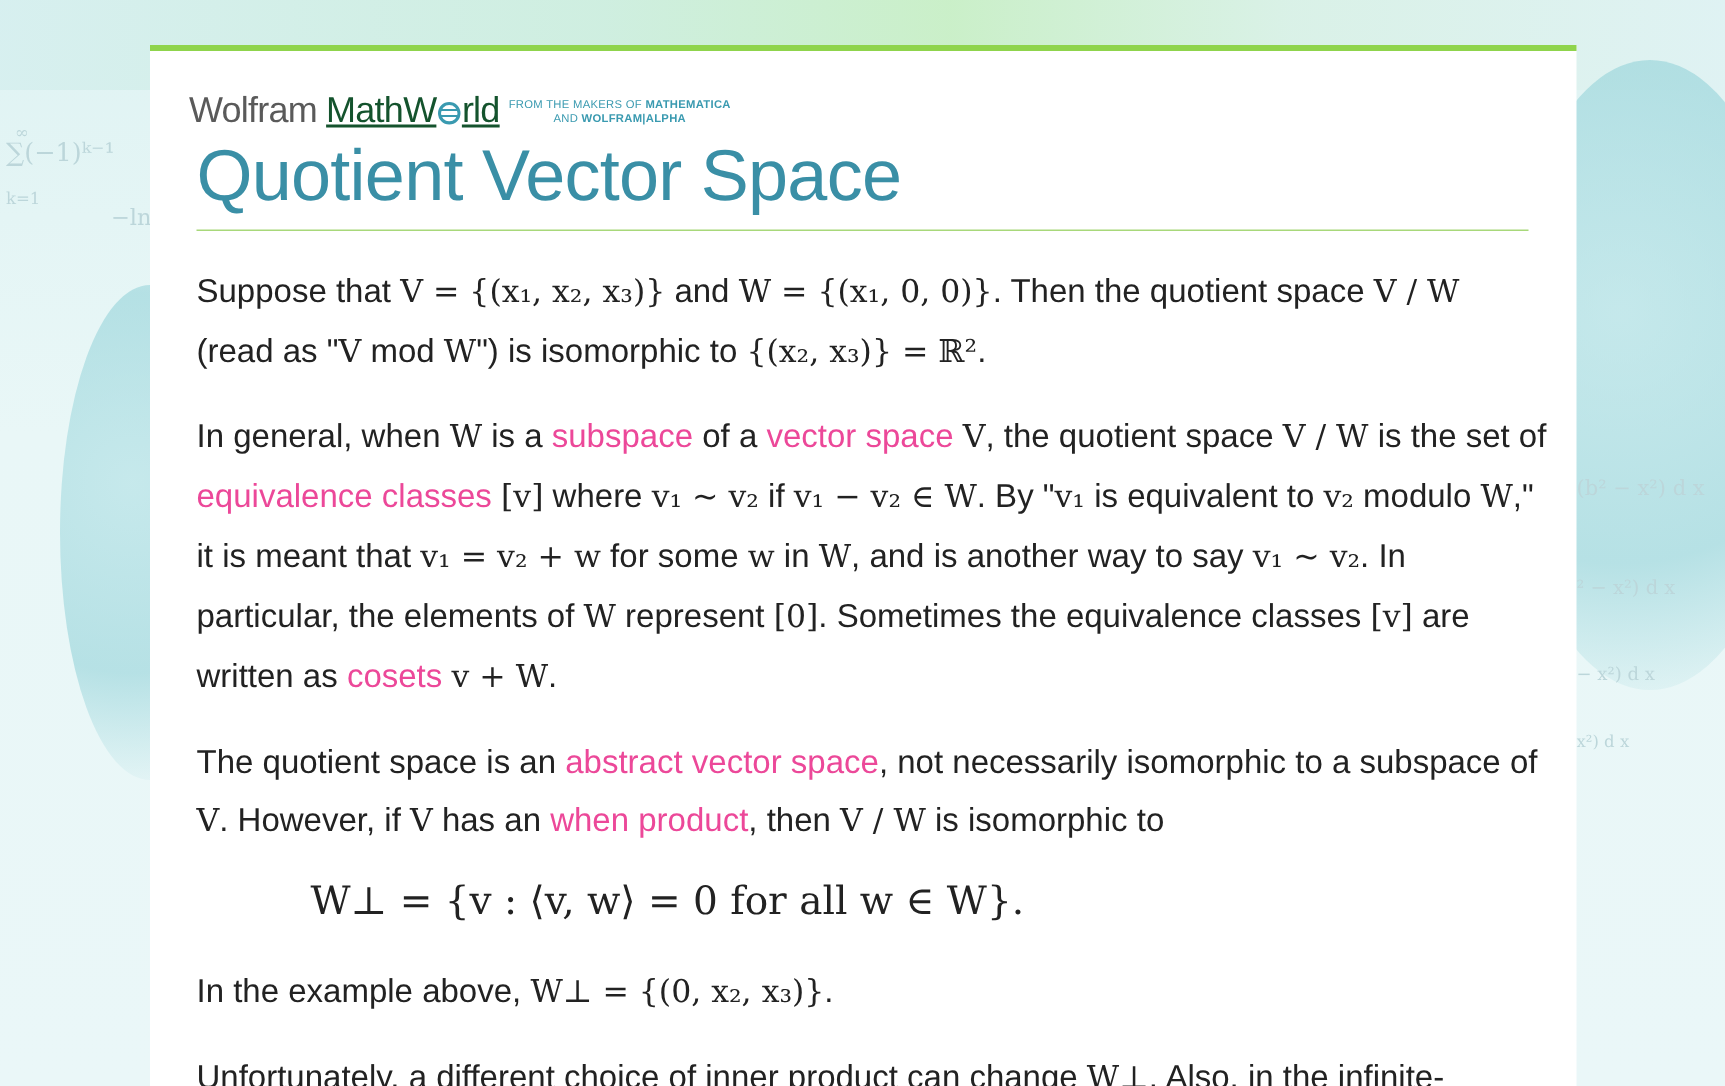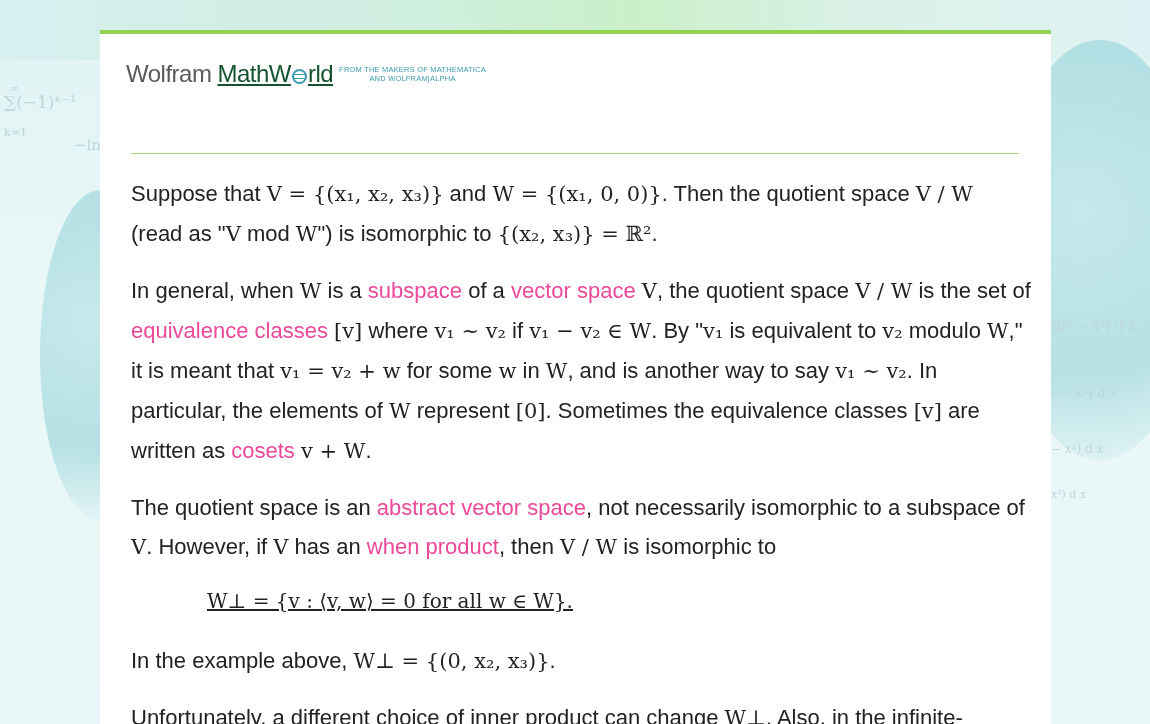--- a/index.html
+++ b/index.html
@@ -30,38 +30,38 @@
     position:absolute; left:26px; top:26px; display:flex; align-items:center;text-align:center;
   }
   .logo-wolfram { font-size:24px; color:#5a5a5a; letter-spacing:-0.5px; }
   .logo-mathworld { font-size:24px; color:#14532d; margin-left:6px; letter-spacing:-0.5px;text-decoration:underline; }
   .logo-globe {
     display:inline-block; width:15px; height:15px; border:2px solid #3a9ab0; border-radius:50%;
     margin:0 1px; position:relative; top:2px; box-sizing:border-box;
     background: repeating-linear-gradient(0deg, transparent 0 3px, #3a9ab0 3px 4px);
   }
   .logo-tag { margin-left:6px; font-size:7.5px; line-height:9px; color:#3a9ab0; letter-spacing:0.2px; }
-  .logo-tag b { font-weight:normal; }
+  .logo-tag b { font-weight:bold; }
   .title {
     position:absolute; left:31px; top:56px; margin:0;
     font-size:48px; font-weight:normal; color:#3a8fa6; letter-spacing:-0.5px;
   }
   .title-rule {
     position:absolute; left:31px; top:119px; width:888px; height:1px; background:#a8d87a;
   }
   .content {
     position:absolute; left:31px; top:140px; width:900px;
     font-family:"Liberation Sans", sans-serif; font-size:22px; color:#222; line-height:39px;
   }
   .content p { margin:0 0 17px 0; }
   .m { font-family:"DejaVu Serif", serif; font-size:21px; }
   .mr { font-family:"DejaVu Serif", serif; font-size:21px; }
   a.link { color:#ec4899; text-decoration:none; }
   .display {
-    margin: -2px 0 20px 76px; font-family:"DejaVu Serif", serif; font-size:20px;text-decoration:underline;
+    margin: -2px 0 20px 76px; font-family:"DejaVu Serif", serif; font-size:26px;
   }
 </style>
 </head>
 <body>
 
 <div class="top-glow"></div>
 
 <div class="bg-shape" style="left:40px;top:190px;width:120px;height:330px;"></div>
 <div class="bg-shape" style="left:1000px;top:40px;width:200px;height:420px;"></div>
 <div class="bg-math" style="left:10px;top:82px;font-size:11px;font-style:normal;">∞</div>
@@ -77,20 +77,21 @@
 
   <a class="logo">
     <span class="logo-wolfram">Wolfram</span>
     <span class="logo-mathworld"><span>MathW</span><span class="logo-globe"></span><span>rld</span></span>
     <span class="logo-tag">
       <span>FROM THE MAKERS OF </span><b>MATHEMATICA</b><br>
       <span>AND </span><b>WOLFRAM|ALPHA</b>
     </span>
   </a>
 
+  <h1 class="title">Quotient Vector Space</h1>
   <div class="title-rule"></div>
 
   <div class="content">
 
     <p>
       <span>Suppose that </span><span class="m">V = {(x₁, x₂, x₃)}</span><span> and </span><span class="m">W = {(x₁, 0, 0)}</span><span>. Then the quotient space </span><span class="m">V / W</span><br><span> (read as "</span><span class="m">V</span><span> mod </span><span class="m">W</span><span>") is isomorphic to </span><span class="m">{(x₂, x₃)} = ℝ²</span><span>.</span>
     </p>
 
     <p>
       <span>In general, when </span><span class="m">W</span><span> is a </span><a class="link">subspace</a><span> of a </span><a class="link">vector space</a><span> </span><span class="m">V</span><span>, the quotient space </span><span class="m">V / W</span><span> is the set of </span><a class="link">equivalence classes</a><span> </span><span class="m">[v]</span><span> where </span><span class="m">v₁ ~ v₂</span><span> if </span><span class="m">v₁ − v₂ ∈ W</span><span>. By "</span><span class="m">v₁</span><span> is equivalent to </span><span class="m">v₂</span><span> modulo </span><span class="m">W</span><span>," it is meant that </span><span class="m">v₁ = v₂ + w</span><span> for some </span><span class="m">w</span><span> in </span><span class="m">W</span><span>, and is another way to say </span><span class="m">v₁ ~ v₂</span><span>. In particular, the elements of </span><span class="m">W</span><span> represent </span><span class="mr">[0]</span><span>. Sometimes the equivalence classes </span><span class="m">[v]</span><span> are written as </span><a class="link">cosets</a><span> </span><span class="m">v + W</span><span>.</span>

